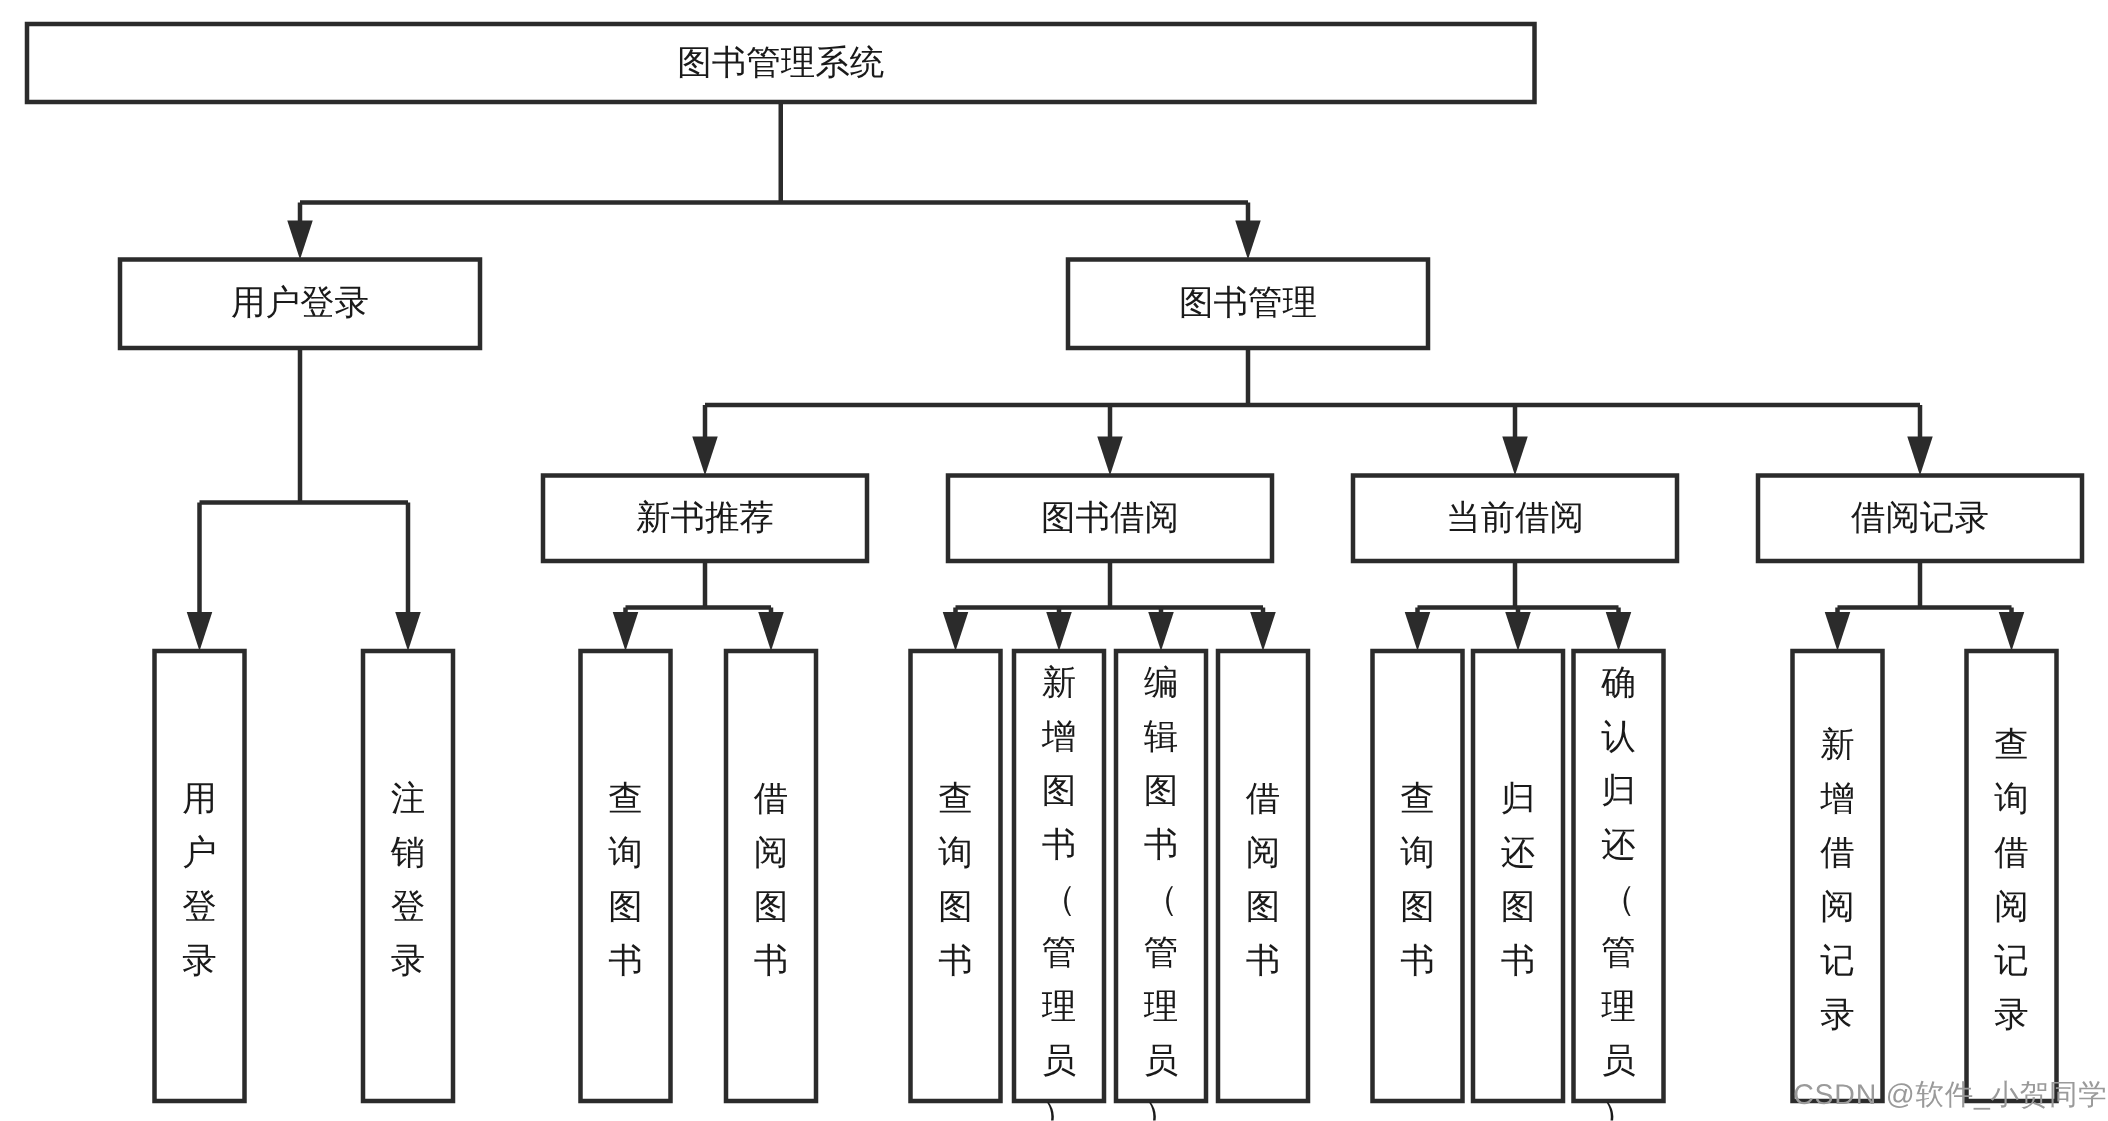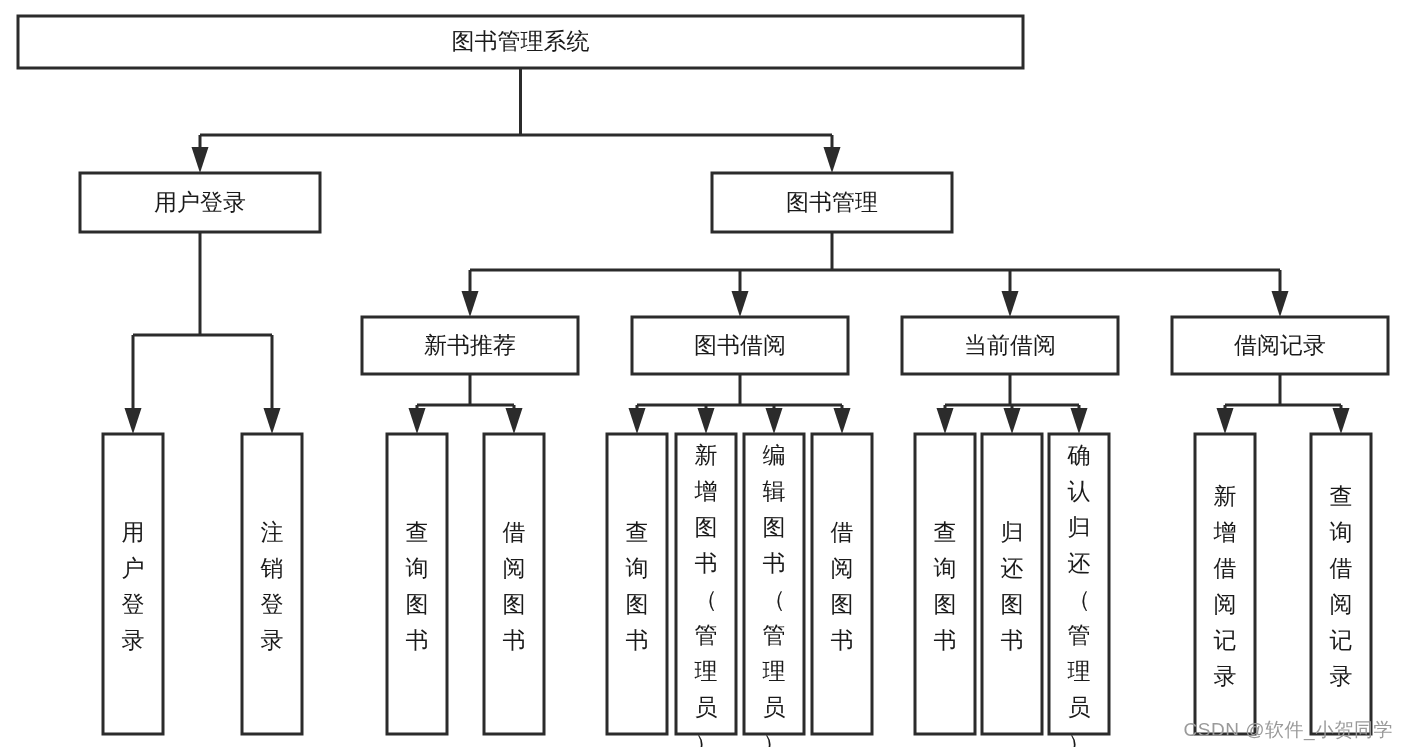--- a/index.html
+++ b/index.html
@@ -49,21 +49,21 @@
     dominant-baseline: middle;
   }
   .node-label-v {
     font-family: "Liberation Sans", "DejaVu Sans", sans-serif;
     font-size: 23px;
     fill: #1a1a1a;
     text-anchor: middle;
   }
   .watermark {
     position: absolute;
-    right: 12px;
+    right: 0;
     bottom: 4px;
     font-family: "Liberation Sans", "DejaVu Sans", sans-serif;
     font-size: 19px;
     color: #9a9a9a;
     white-space: nowrap;
     letter-spacing: 0.5px;
   }
 </style>
 </head>
 <body>

